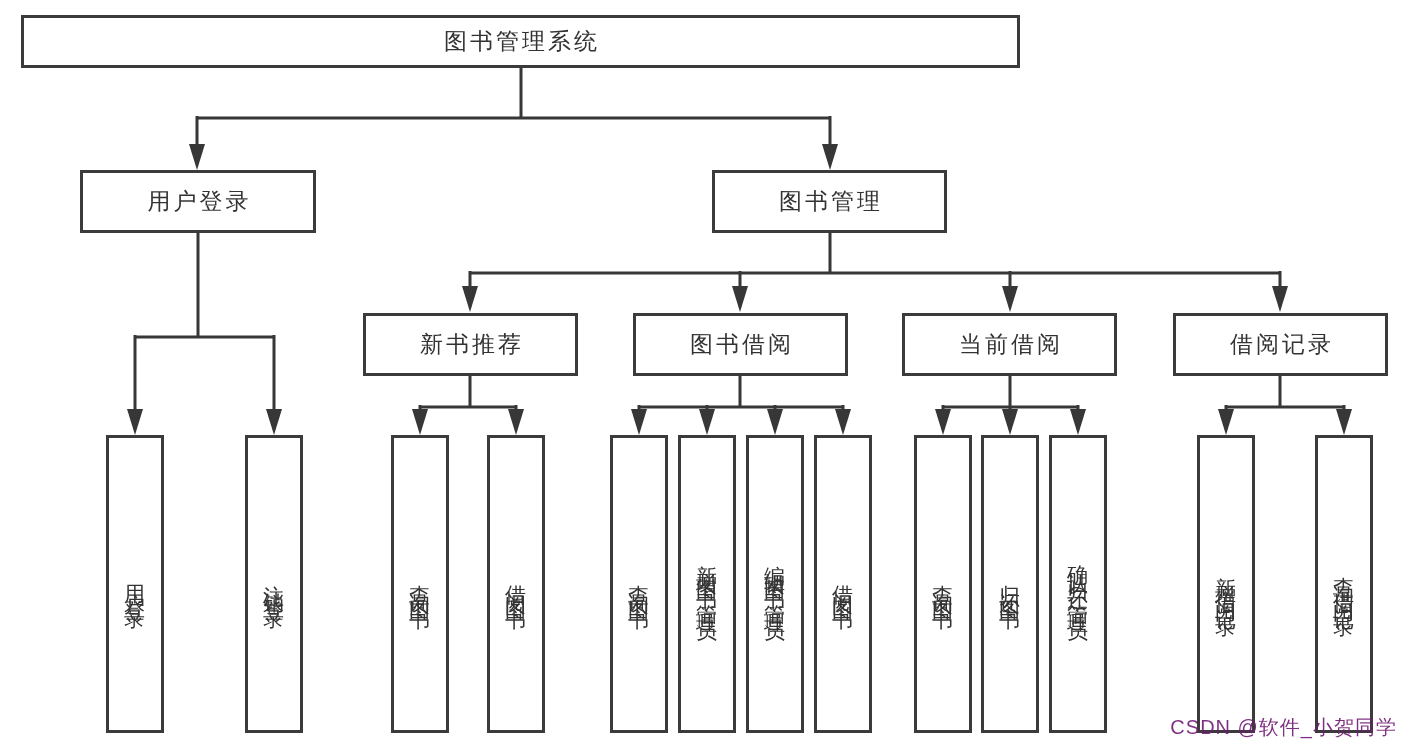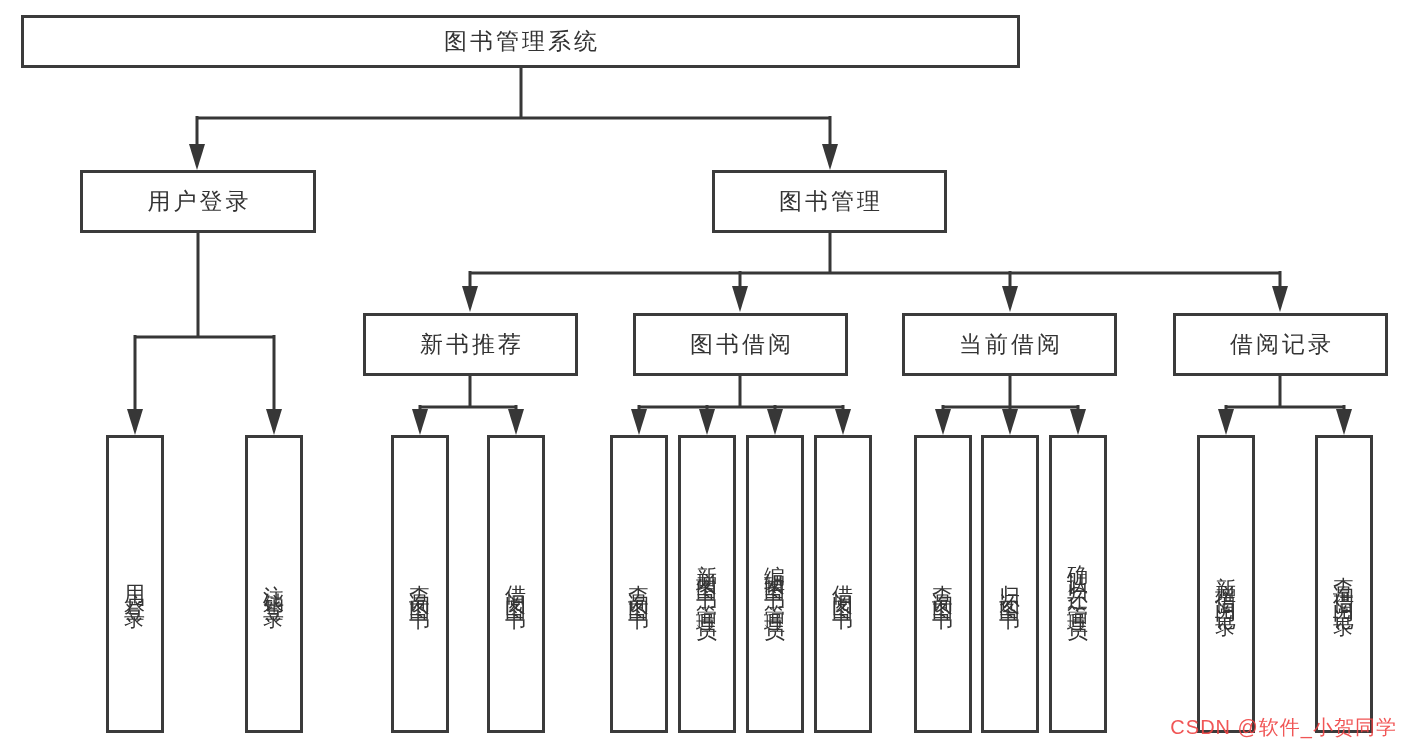--- a/index.html
+++ b/index.html
@@ -64,21 +64,21 @@
     letter-spacing: 8px;
     color: #333333;
     white-space: nowrap;
   }
   .watermark {
     position: absolute;
     right: 8px;
     bottom: 6px;
     font-size: 20px;
     letter-spacing: 1px;
-    color: #ef4444;
+    color: #701a75;
     opacity: 0.9;
     z-index: 5;
   }
 </style>
 </head>
 <body>
 
 <div class="stage">
 
   <svg class="connectors" viewBox="0 0 1405 747" aria-hidden="true">

